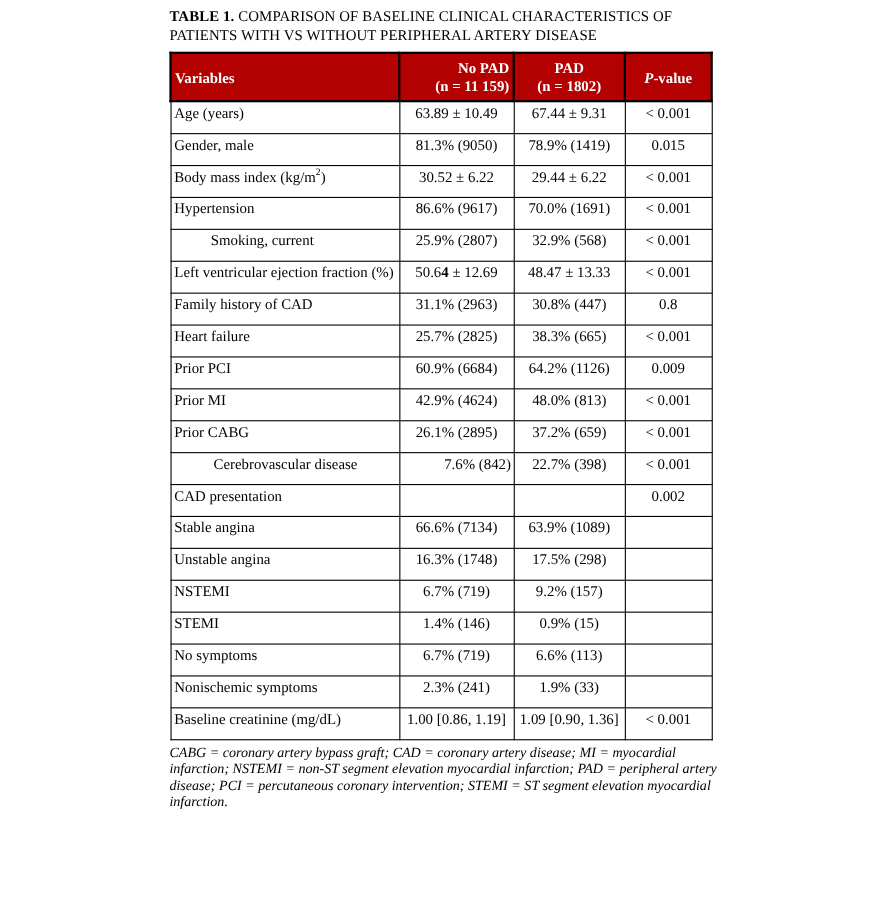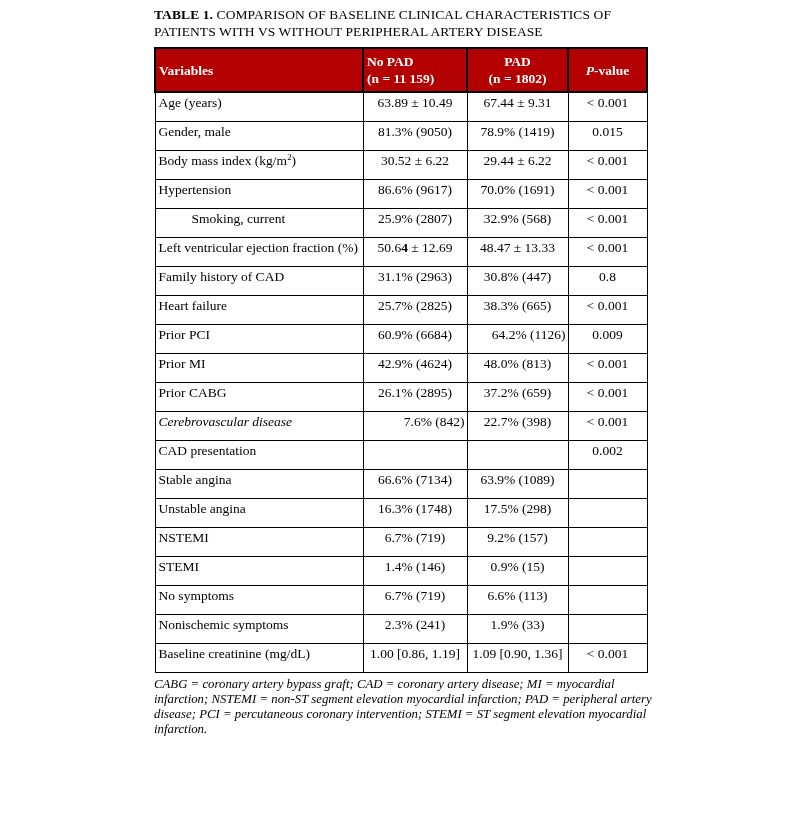--- a/index.html
+++ b/index.html
@@ -80,21 +80,21 @@
       <col class="c-var">
         <col class="c-nopad">
         <col class="c-pad">
         <col class="c-p">
     </colgroup>
     <thead>
       <tr>
           <th style="text-align: left;">
             <div>Variables</div>
           </th>
-          <th style="text-align: left;">
+          <th style="text-align: right;">
             <div>No PAD</div>
             <div>(n = 11 159)</div>
           </th>
           <th style="text-align: center;">
             <div>PAD</div>
             <div>(n = 1802)</div>
           </th>
           <th style="text-align: center;">
             <div><span style="font-style: italic;">P</span>-value</div>
           </th>
@@ -145,37 +145,37 @@
         </tr>
         <tr>
           <td style="text-align: left;">Heart failure</td>
           <td style="text-align: center;">25.7% (2825)</td>
           <td style="text-align: center;">38.3% (665)</td>
           <td style="text-align: center;">&lt; 0.001</td>
         </tr>
         <tr>
           <td style="text-align: left;">Prior PCI</td>
           <td style="text-align: center;">60.9% (6684)</td>
-          <td style="text-align: right;">64.2% (1126)</td>
+          <td style="text-align: center;">64.2% (1126)</td>
           <td style="text-align: center;">0.009</td>
         </tr>
         <tr>
           <td style="text-align: left;">Prior MI</td>
           <td style="text-align: center;">42.9% (4624)</td>
           <td style="text-align: center;">48.0% (813)</td>
           <td style="text-align: center;">&lt; 0.001</td>
         </tr>
         <tr>
           <td style="text-align: left;">Prior CABG</td>
           <td style="text-align: center;">26.1% (2895)</td>
           <td style="text-align: center;">37.2% (659)</td>
           <td style="text-align: center;">&lt; 0.001</td>
         </tr>
         <tr>
-          <td style="text-align: left; font-style: italic;">Cerebrovascular disease</td>
+          <td style="text-align: center;">Cerebrovascular disease</td>
           <td style="text-align: right;">7.6% (842)</td>
           <td style="text-align: center;">22.7% (398)</td>
           <td style="text-align: center;">&lt; 0.001</td>
         </tr>
         <tr>
           <td style="text-align: left;">CAD presentation</td>
           <td style="text-align: center;"></td>
           <td style="text-align: center;"></td>
           <td style="text-align: center;">0.002</td>
         </tr>

